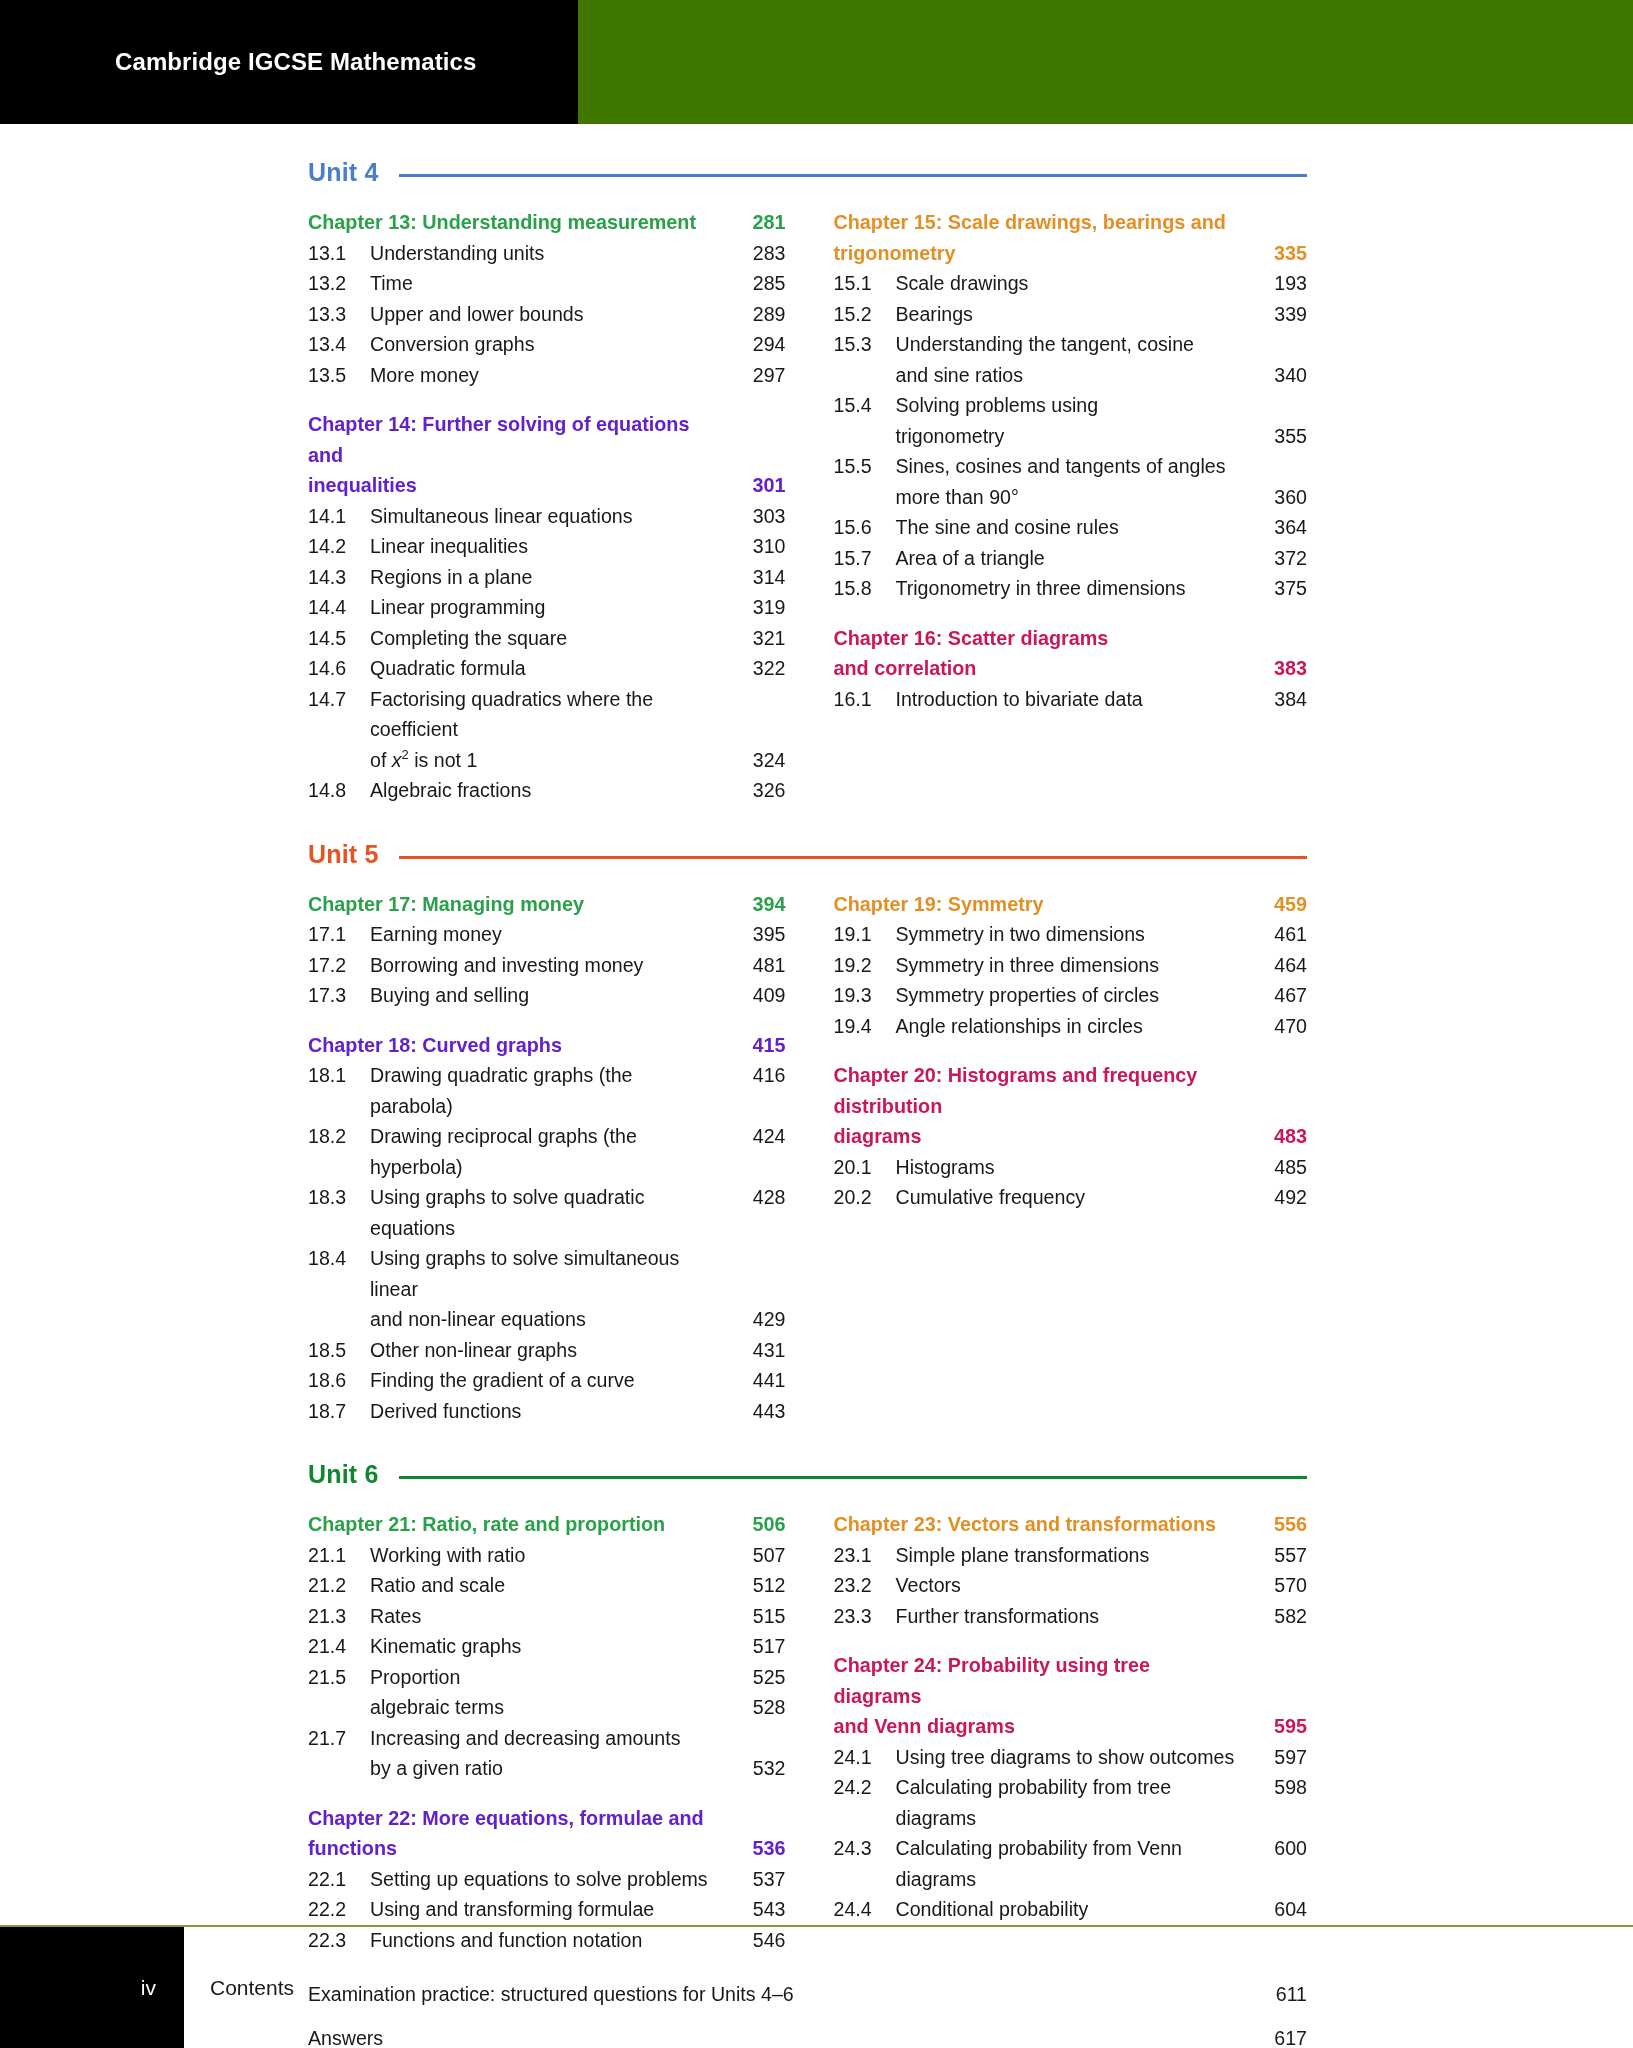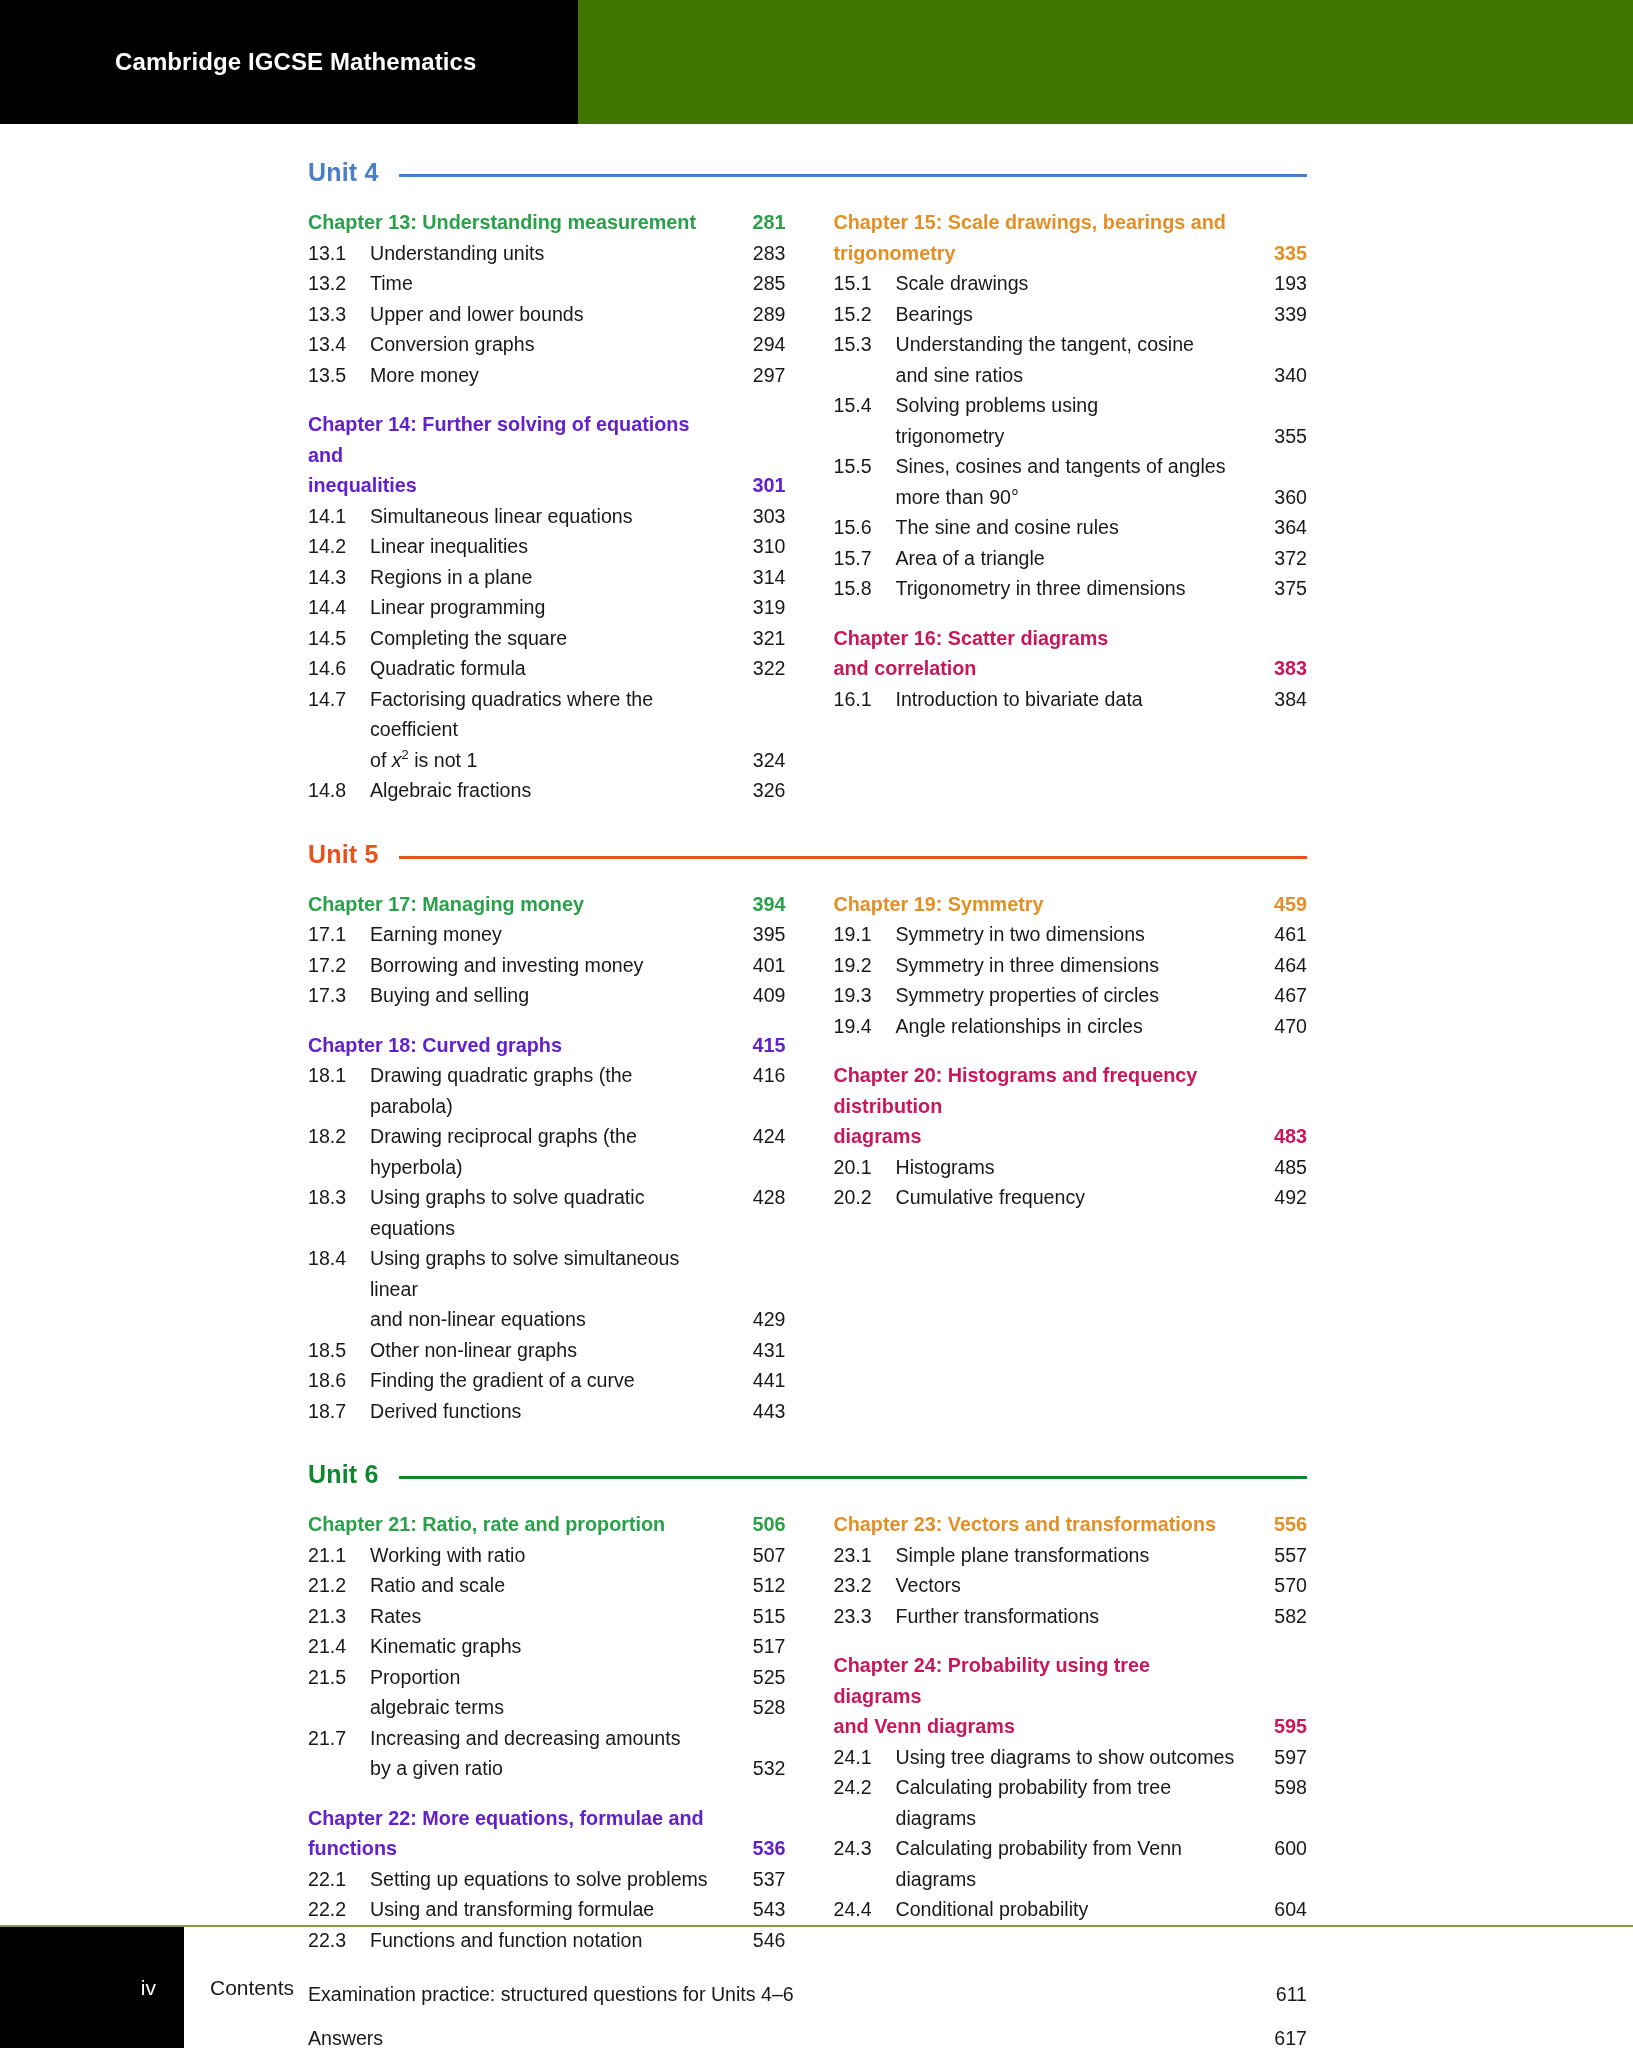--- a/index.html
+++ b/index.html
@@ -399,21 +399,21 @@
               <span class="pg">394</span>
             </div>
             <div class="row">
               <span class="num">17.1</span>
               <span class="txt">Earning money</span>
               <span class="pg">395</span>
             </div>
             <div class="row">
               <span class="num">17.2</span>
               <span class="txt">Borrowing and investing money</span>
-              <span class="pg">401</span>
+              <span class="pg">481</span>
             </div>
             <div class="row">
               <span class="num">17.3</span>
               <span class="txt">Buying and selling</span>
               <span class="pg">409</span>
             </div>
             <div class="chap" style="color:#6321cc">
               <span class="title">Chapter 18:  Curved graphs</span>
               <span class="pg">415</span>
             </div>

